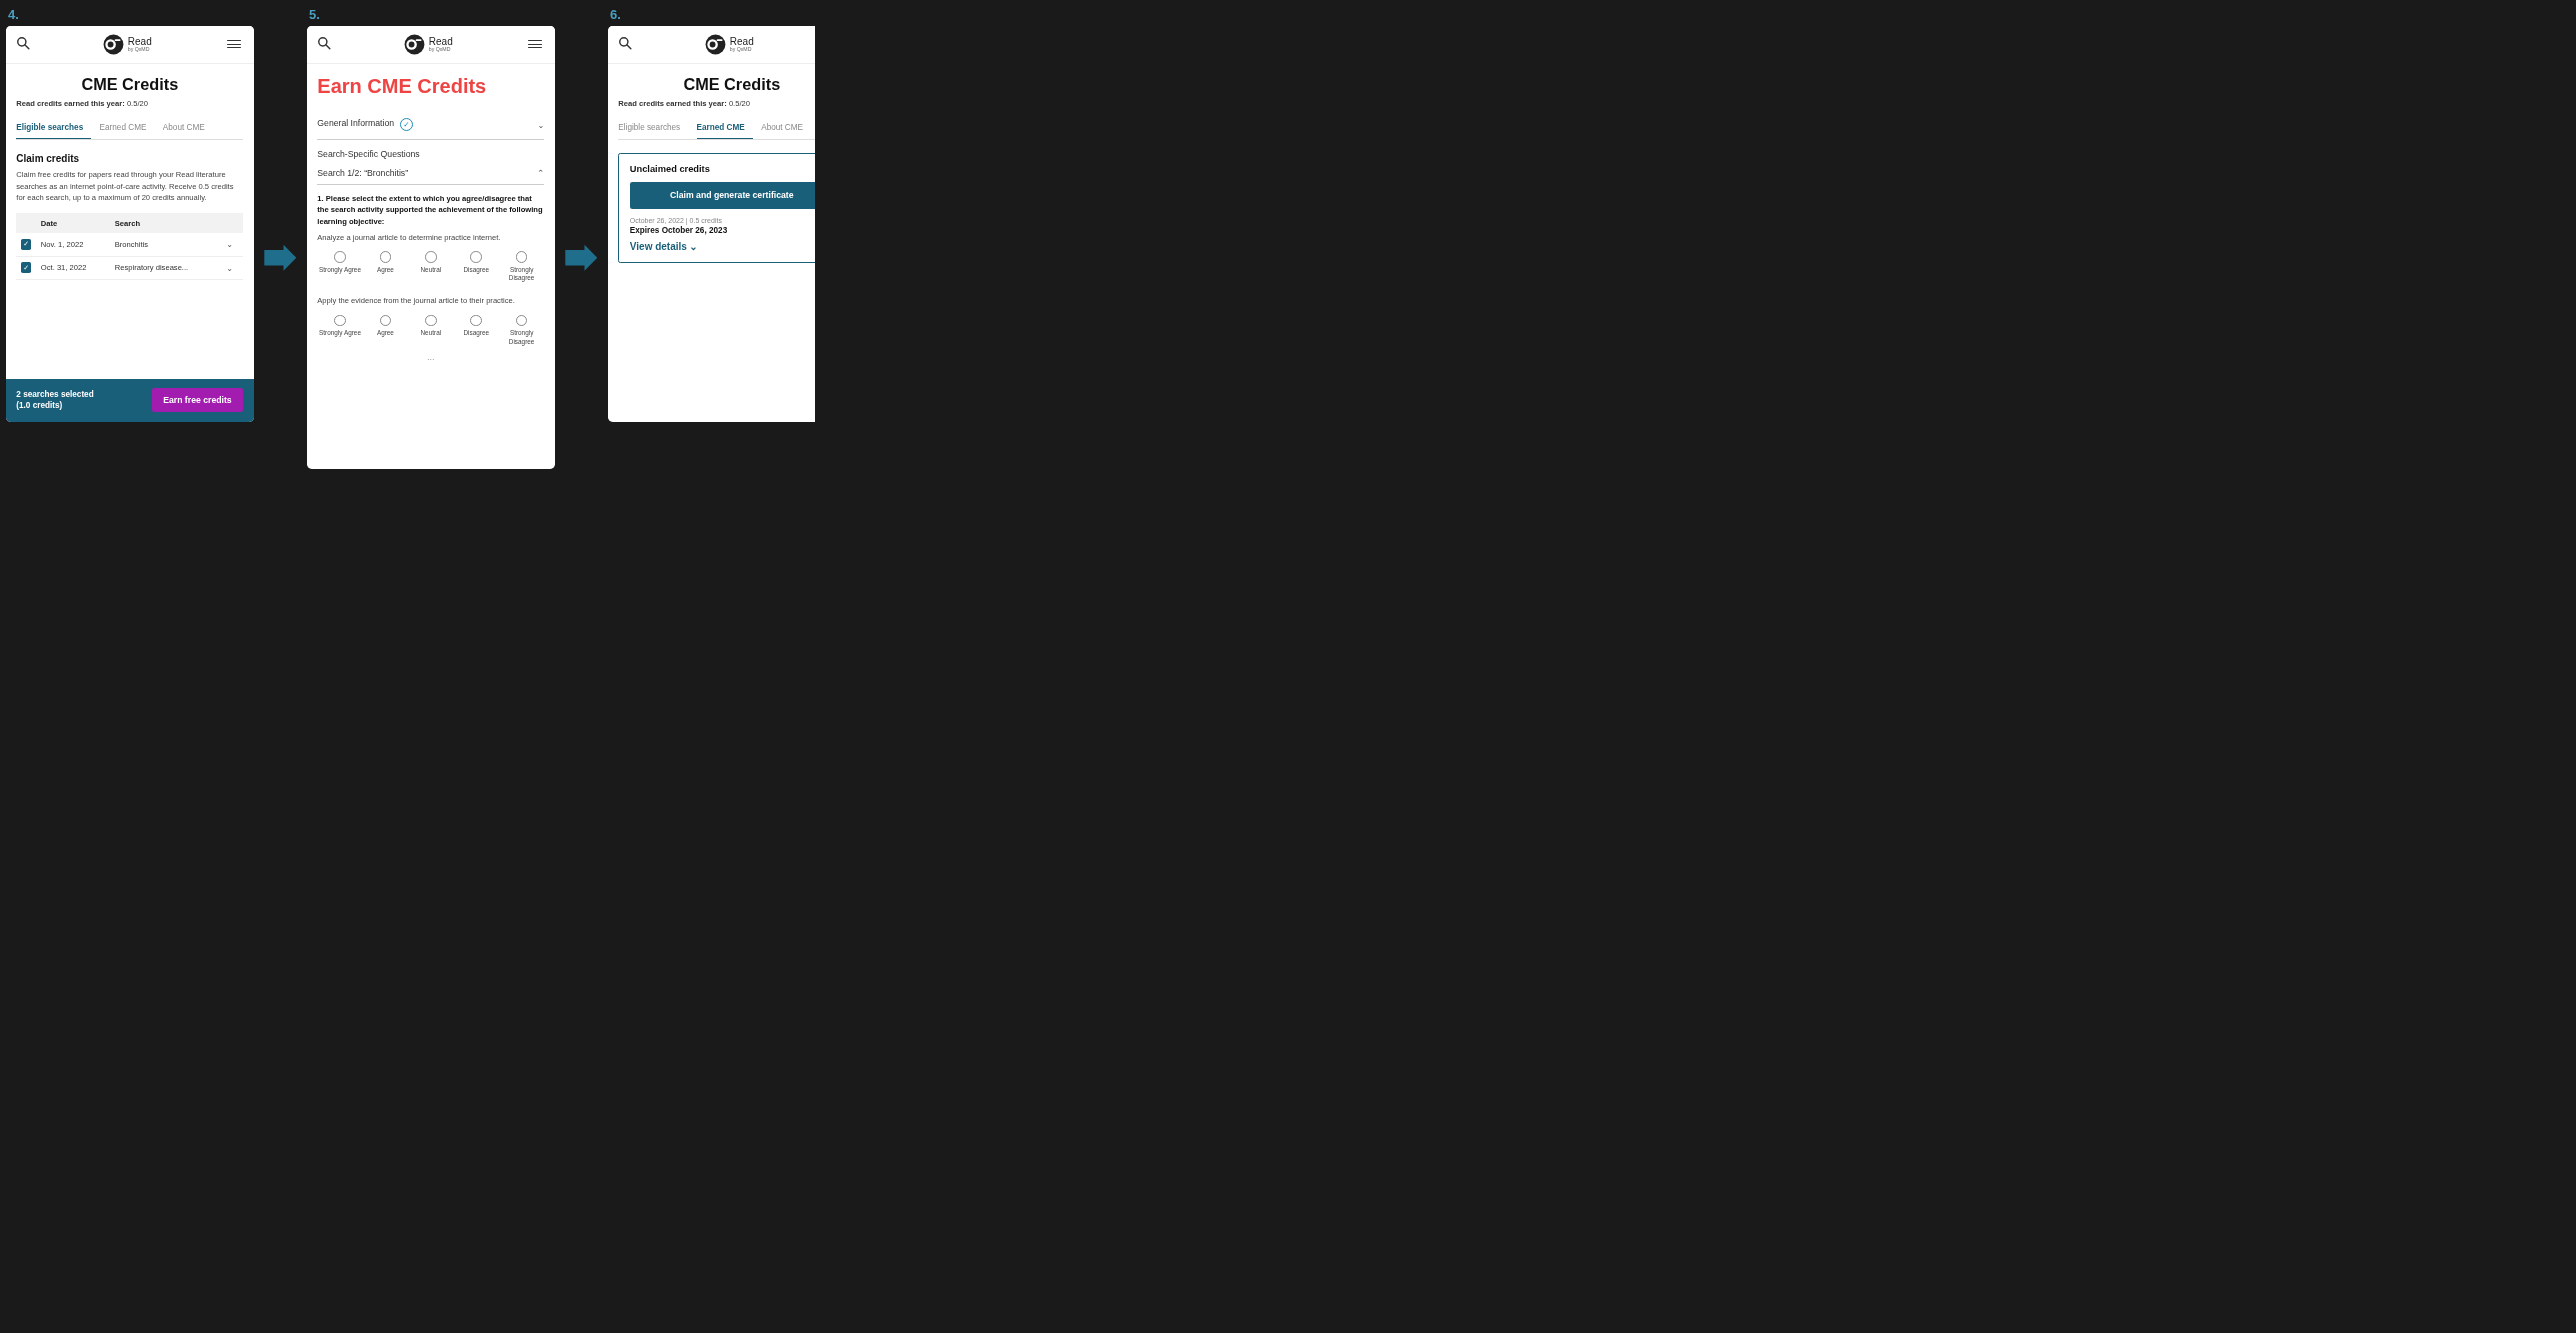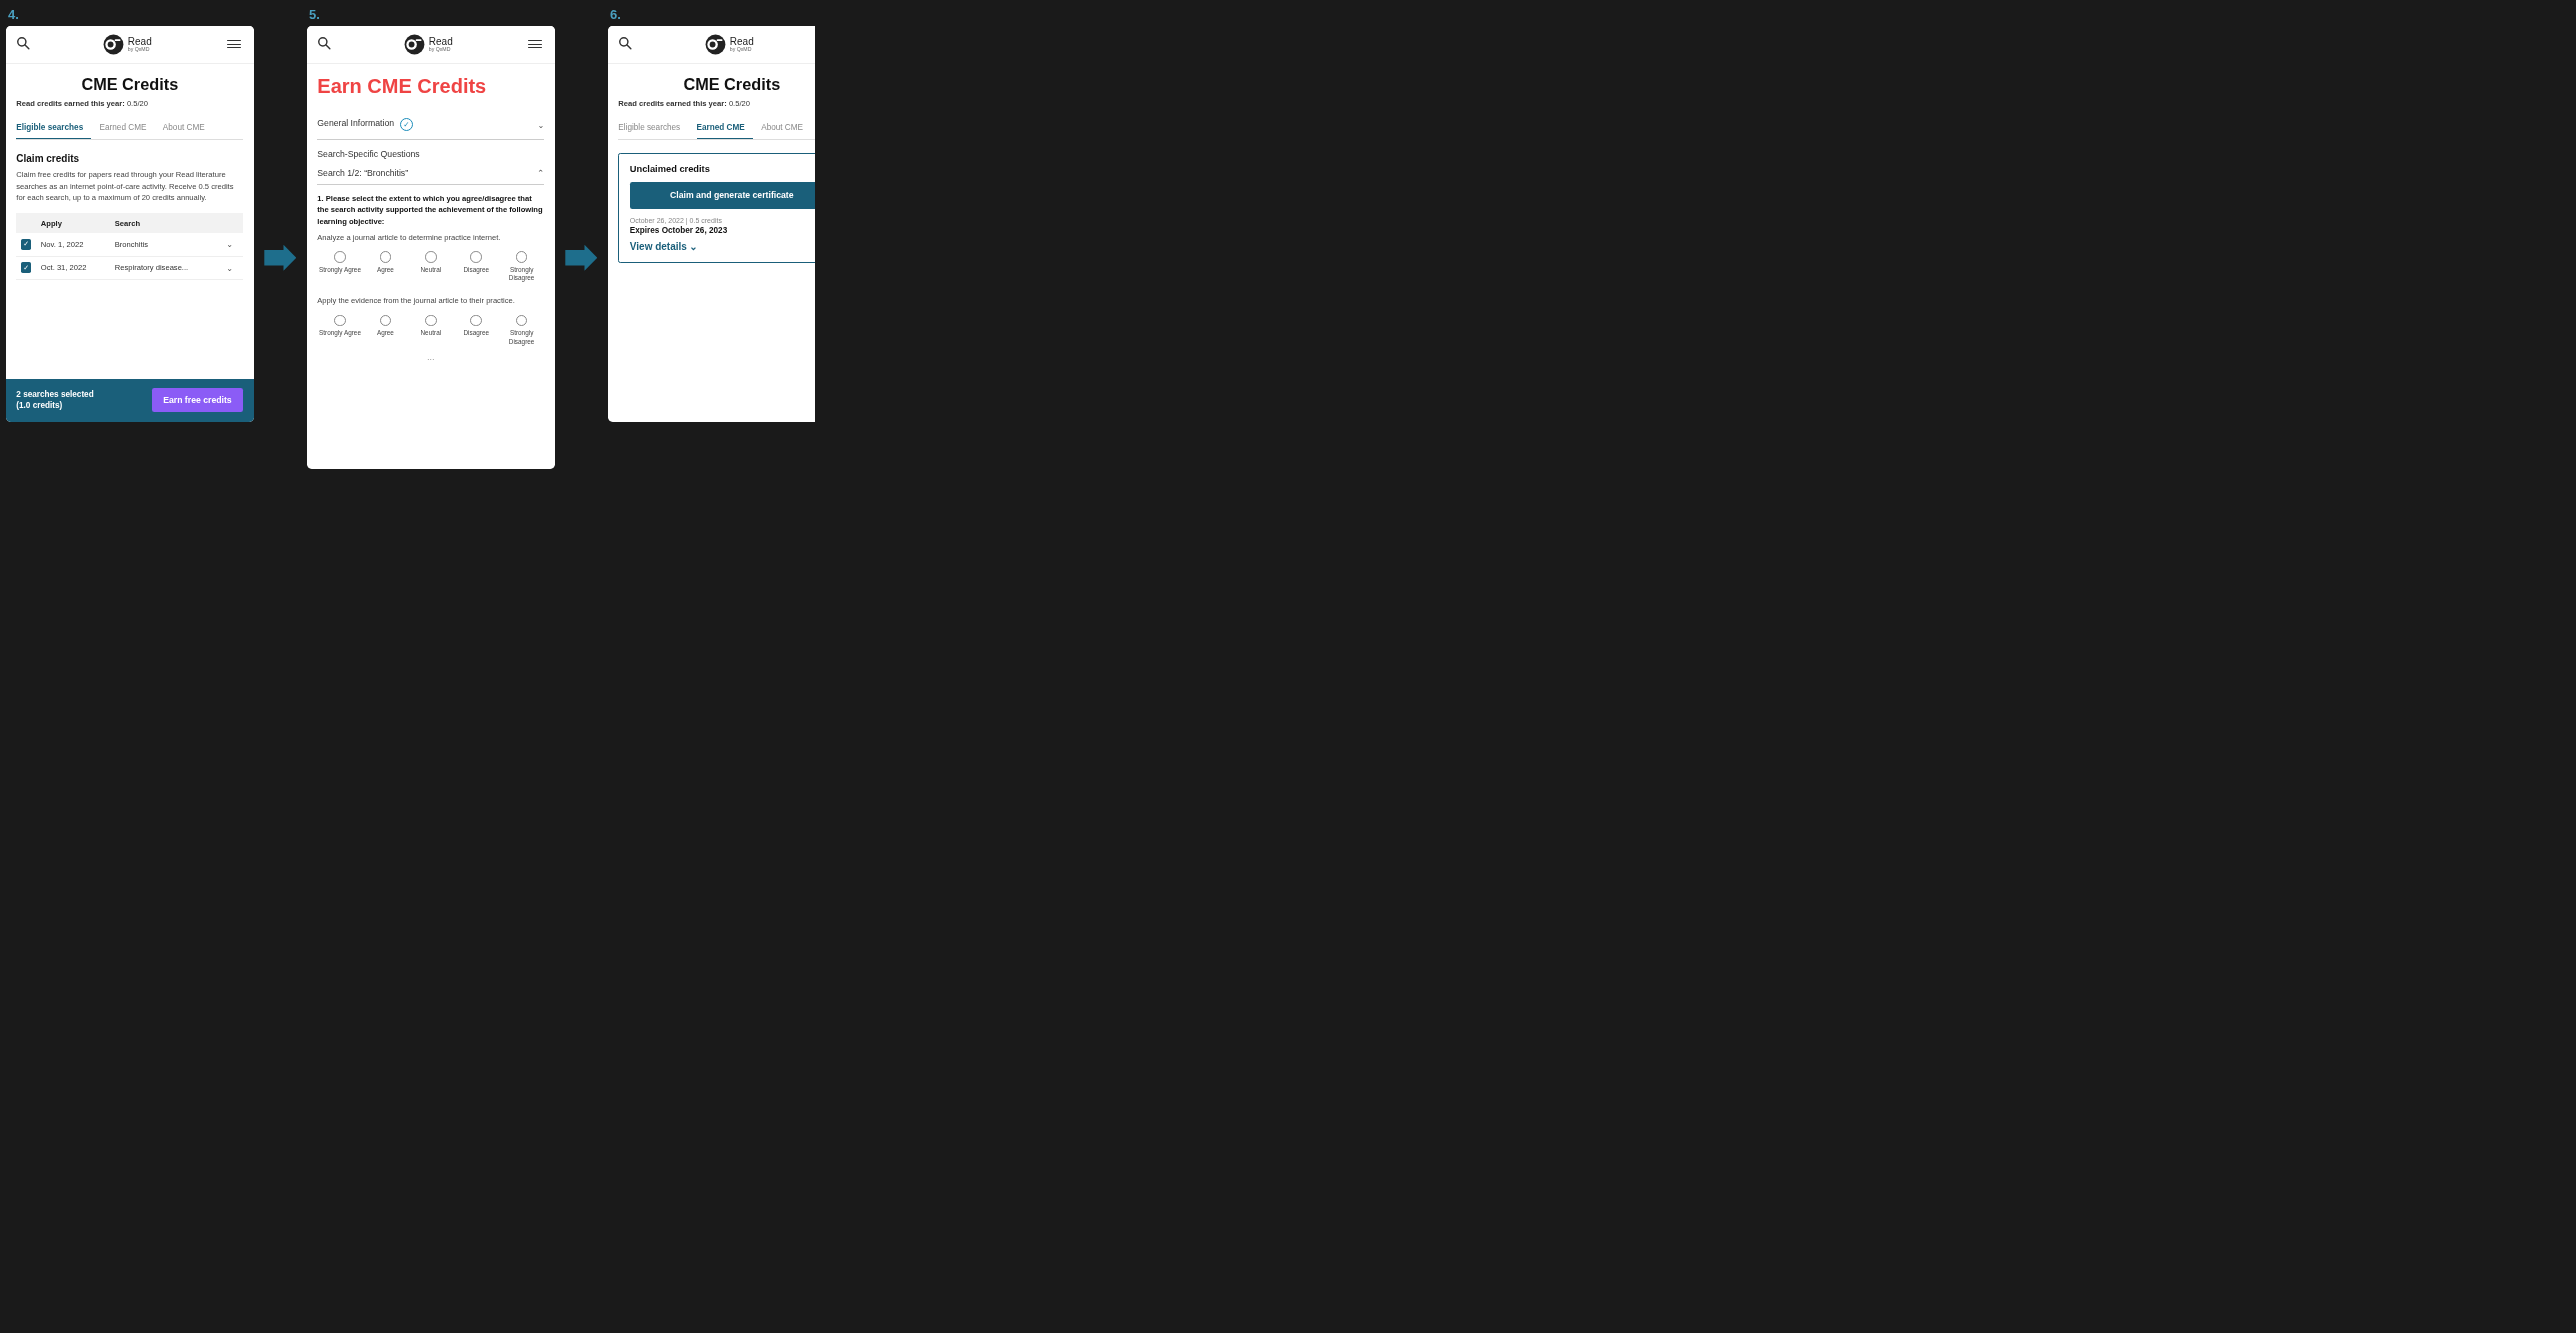--- a/index.html
+++ b/index.html
@@ -246,21 +246,21 @@
     }
 
     .bottom-bar-text {
       color: #fff;
       font-size: 8.2px;
       font-weight: 600;
       line-height: 1.4;
     }
 
     .earn-btn {
-      background: #8b5cf6;
+      background: #a21caf;
       color: #fff;
       font-size: 8.7px;
       font-weight: 700;
       padding: 7px 11.6px;
       border: none;
       border-radius: 2.3px;
       cursor: pointer;
       white-space: nowrap;
     }
 
@@ -471,21 +471,21 @@
         <div class="tab-item">About CME</div>
       </div>
 
       <div class="section-title">Claim credits</div>
       <p class="section-desc">Claim free credits for papers read through your Read literature searches as an internet point-of-care activity. Receive 0.5 credits for each search, up to a maximum of 20 credits annually.</p>
 
       <table class="search-table">
         <thead>
           <tr>
             <th class="check-col"></th>
-            <th>Apply</th>
+            <th>Date</th>
             <th>Search</th>
             <th></th>
           </tr>
         </thead>
         <tbody>
           <tr>
             <td>
                 <div class="checkbox-blue">✓</div>
               </td>
             <td>Nov. 1, 2022</td>

